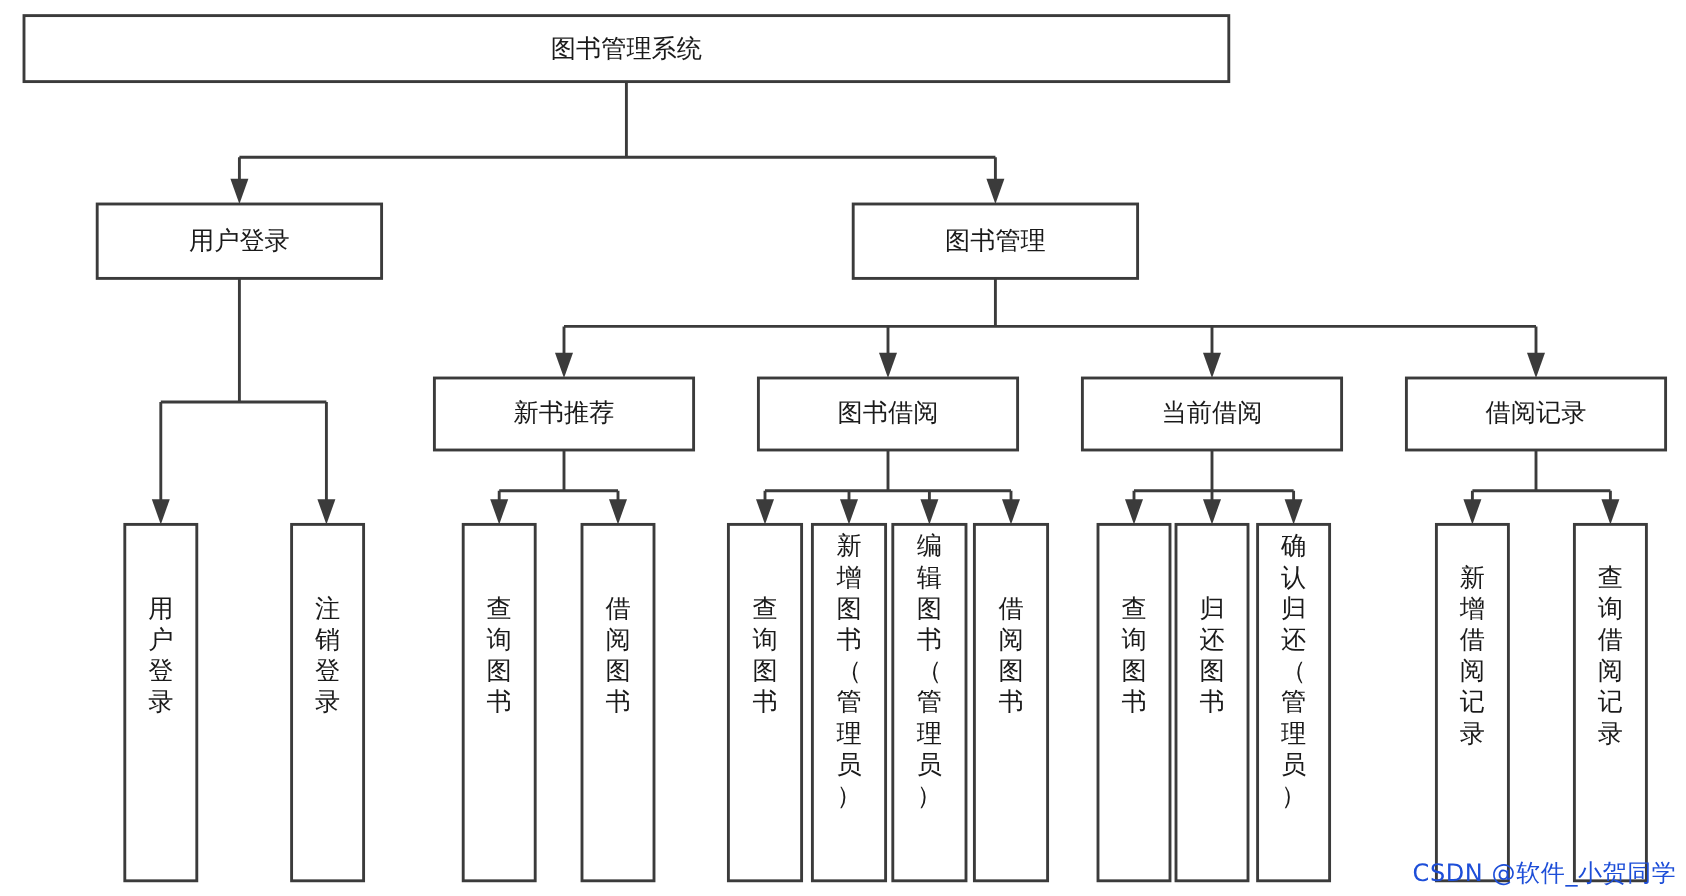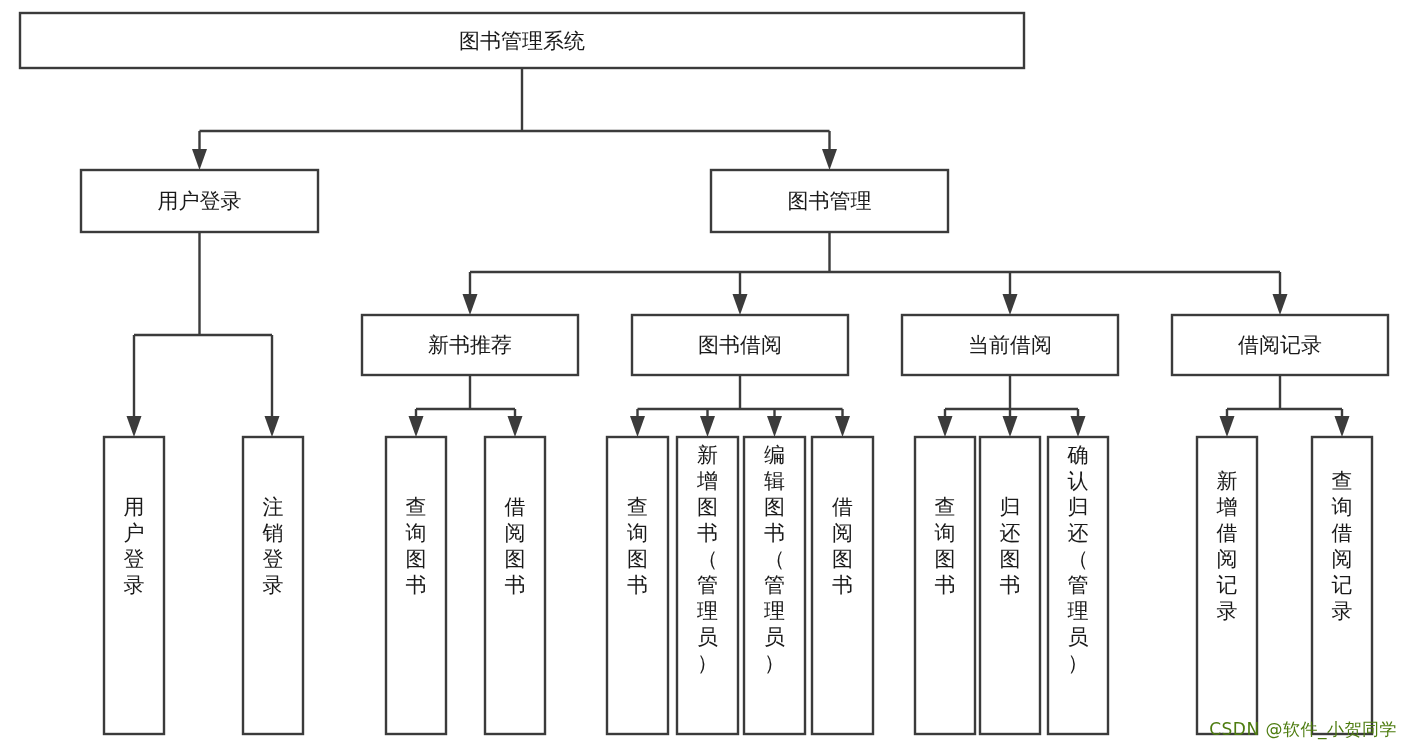--- a/index.html
+++ b/index.html
@@ -47,22 +47,22 @@
   }
   .arrow-head {
     fill: #3b3b3b;
     stroke: none;
   }
   .watermark {
     position: absolute;
     right: 8px;
     bottom: 6px;
     font-family: "DejaVu Sans", "Liberation Sans", sans-serif;
-    font-size: 17px;
-    color: #4d7c0f;
+    font-size: 20px;
+    color: #1d4ed8;
     white-space: nowrap;
     letter-spacing: 0.5px;
     pointer-events: none;
   }
 </style>
 </head>
 <body>
 
 <svg id="diagram-root" viewBox="0 0 1405 747" width="1405" height="747" xmlns="http://www.w3.org/2000/svg">
 

